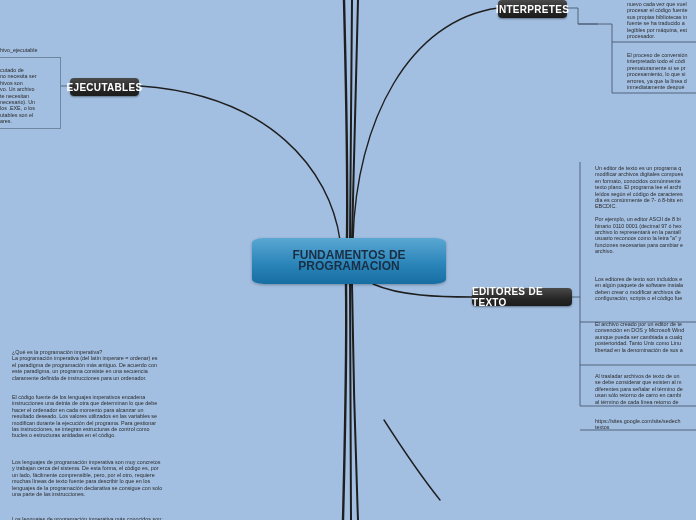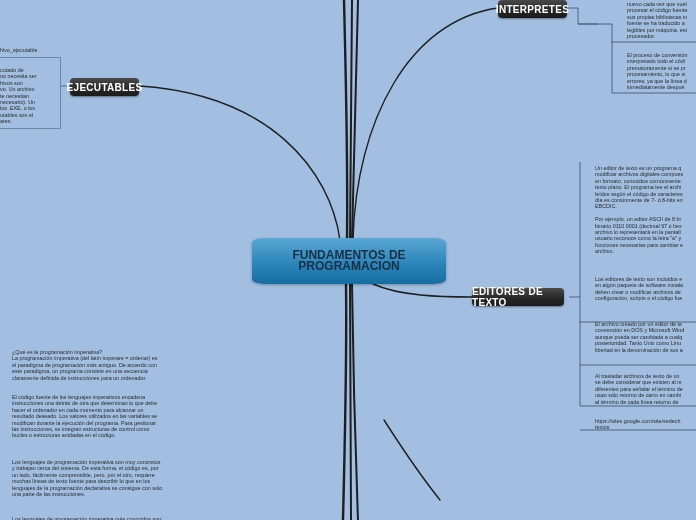--- a/index.html
+++ b/index.html
@@ -67,21 +67,21 @@
 hivos son
 vo. Un archivo
 te necesitan
 necesario). Un
 los .EXE, o los
 utables son el
 ares.</div>
 
 <div class="pill" style="left:70px;top:78px;width:69px;text-align:center;">EJECUTABLES</div>
 <div class="pill" style="left:498px;top:0;width:69px;">INTERPRETES</div>
-<div class="pill" style="left:472px;top:288px;width:92px;">EDITORES DE TEXTO</div>
+<div class="pill" style="left:472px;top:288px;width:100px;">EDITORES DE TEXTO</div>
 
 <div class="central">FUNDAMENTOS DE PROGRAMACION</div>
 
 <div class="txt" style="left:627px;top:1px;">nuevo cada vez que vuel
 procesar el código fuente
 sus propias bibliotecas in
 fuente se ha traducido a
 legibles por máquina, est
 procesador.</div>
 <div class="txt" style="left:627px;top:52px;">El proceso de conversión

